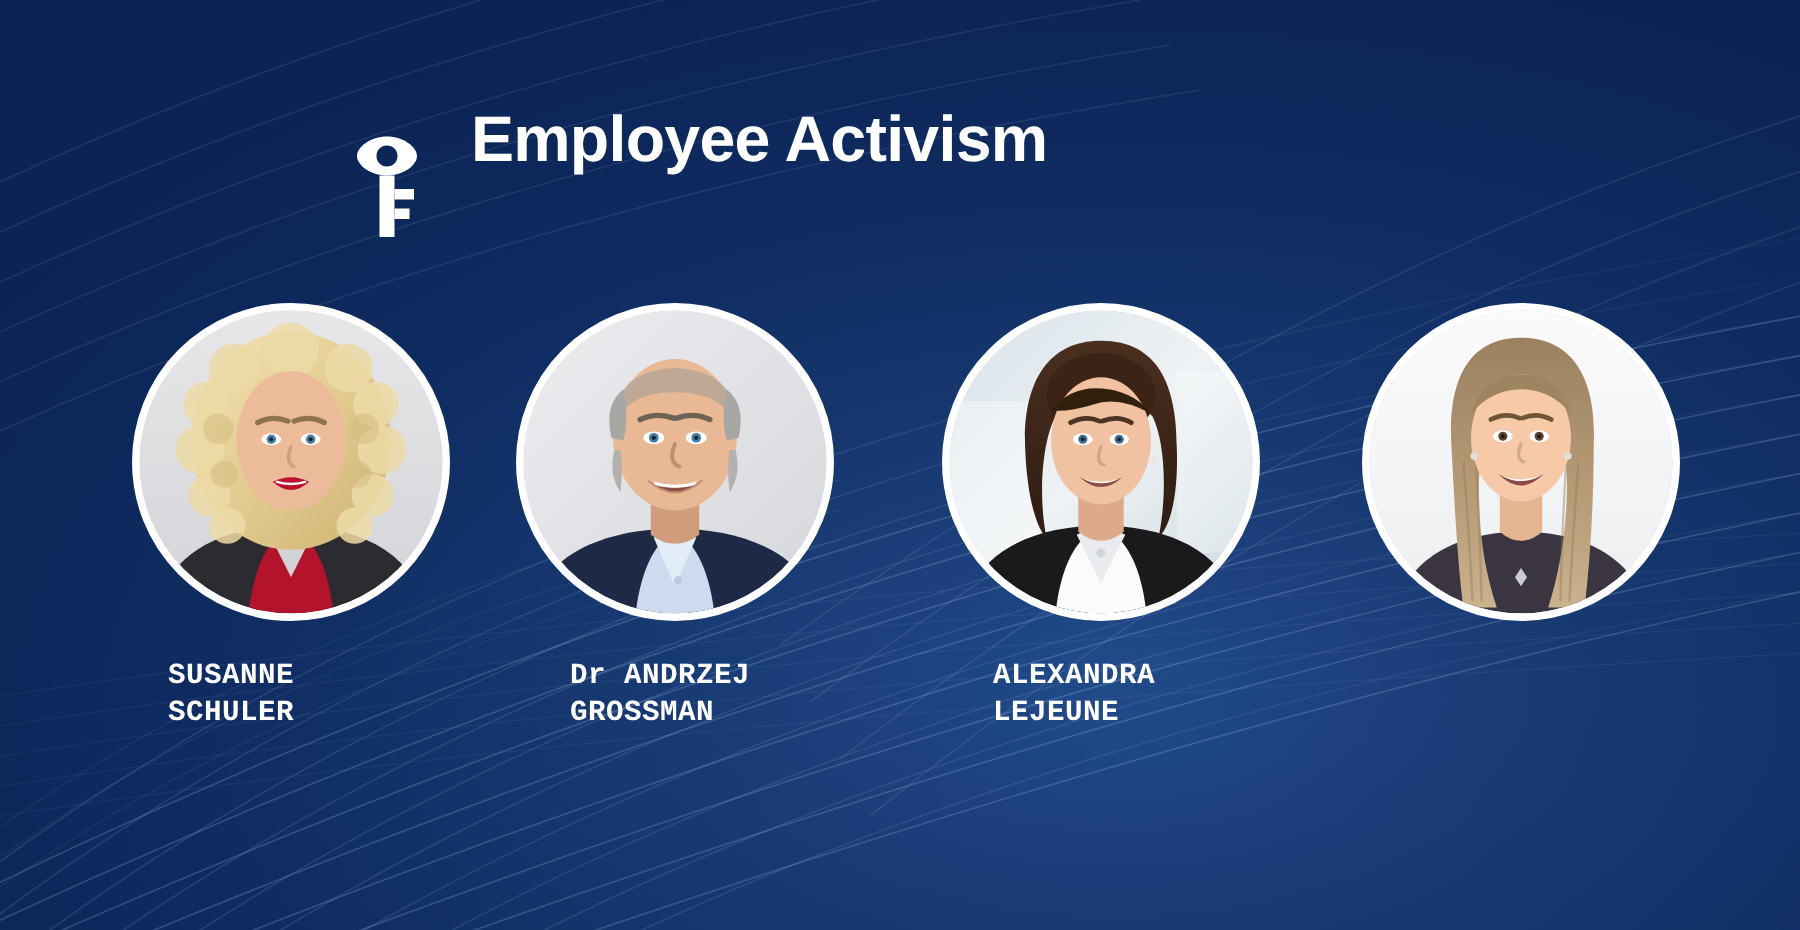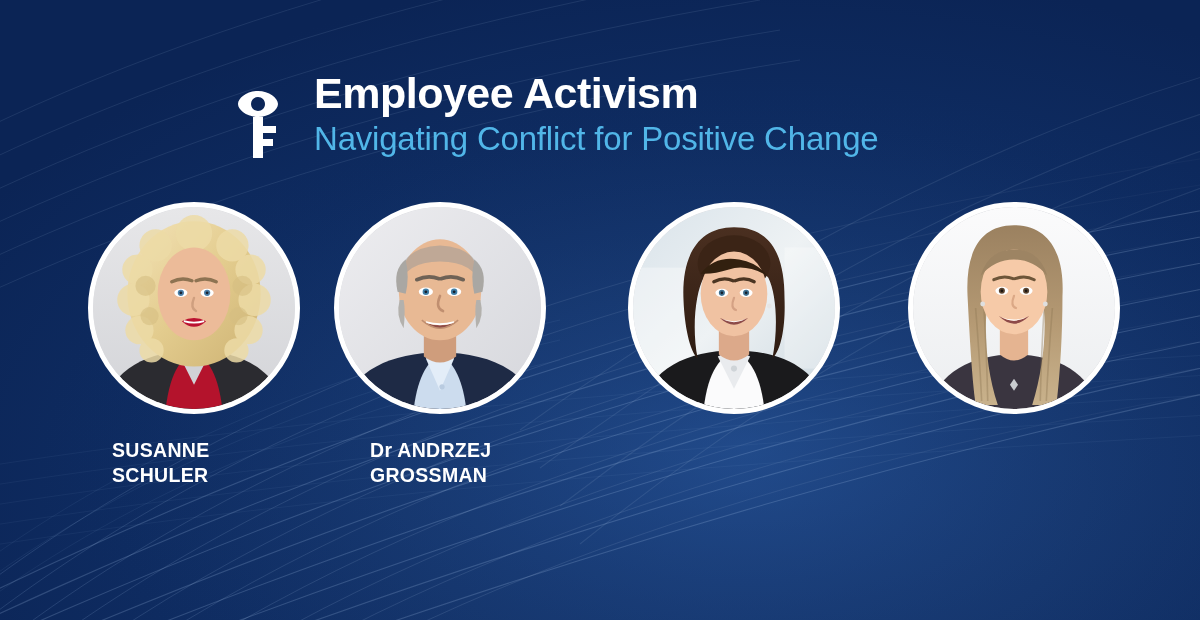--- a/index.html
+++ b/index.html
@@ -28,35 +28,35 @@
     font-size:43px;font-weight:bold;color:#ffffff;letter-spacing:-0.5px;line-height:1.02;
     margin:0;white-space:nowrap;
   }
   .subtitle{
     font-size:33px;color:#51b6e8;line-height:1.12;margin-top:5px;white-space:nowrap;
     letter-spacing:-0.2px;
   }
 
   
   .speakers{
-    position:absolute;left:0;top:202px;width:1200px;height:300px;
+    position:absolute;left:0;top:202px;width:1200px;height:300px;font-family:Liberation Mono, monospace;
   }
   .speaker{position:absolute;top:0;width:280px;}
   .avatar{
     width:212px;height:212px;border-radius:50%;
     border:5px solid #ffffff;box-sizing:border-box;overflow:hidden;
     position:relative;background:#dcdde1;
   }
   .avatar svg{display:block;width:100%;height:100%;}
   .sname{
     margin-top:24px;color:#ffffff;font-weight:bold;font-size:19.5px;
     line-height:1.26;letter-spacing:0.3px;white-space:pre-line;
   }
   .sp0{left:88px;} .sp0 .sname{padding-left:24px;}
-  .sp1{left:334px;} .sp1 .sname{padding-left:36px;}
+  .sp1{left:344px;} .sp1 .sname{padding-left:36px;}
   .sp2{left:628px;} .sp2 .sname{padding-left:34px;}
   .sp3{left:908px;} .sp3 .sname{padding-left:32px;}
 </style>
 </head>
 <body>
 
 <div id="stage">
 
   <div class="fx">
     <svg viewBox="0 0 1200 620" preserveAspectRatio="none">
@@ -143,21 +143,20 @@
                  M22 9 C18 9 15 12 15 16 C15 20 18 23 22 23 C26 23 29 20 29 16 C29 12 26 9 22 9 Z" fill="#ffffff"></path>
 
         <rect x="17" y="29" width="10" height="41" fill="#ffffff"></rect>
 
         <rect x="27" y="38" width="13" height="7" fill="#ffffff"></rect>
         <rect x="27" y="51" width="10" height="7" fill="#ffffff"></rect>
       </svg>
     </span>
     <div class="titles">
       <div class="title">Employee Activism</div>
-      <div class="subtitle">Navigating Conflict for Positive Change</div>
     </div>
   </div>
 
   <div class="speakers">
 
     <div class="speaker sp0">
       <div class="avatar">
         <svg viewBox="0 0 200 200">
           <defs>
             <clipPath id="c1">
@@ -331,20 +330,22 @@
 
             <path d="M86 110 q14 13 28 0 q-14 7 -28 0 Z" fill="#8d4b49"></path>
             <path d="M88 111 q12 4 24 0 q-12 6 -24 0 Z" fill="#ffffff"></path>
 
             <circle cx="135" cy="98" r="2.4" fill="#e6e6e6"></circle>
 
             <circle cx="100" cy="160" r="3" fill="#cfd4d8"></circle>
           </g>
         </svg>
       </div>
+      <div class="sname">ALEXANDRA
+LEJEUNE</div>
     </div>
 
     <div class="speaker sp3">
       <div class="avatar">
         <svg viewBox="0 0 200 200">
           <defs>
             <clipPath id="c4">
                 <circle cx="100" cy="100" r="100"></circle>
               </clipPath>
             <linearGradient id="bg4" x1="0" y1="0" x2="0" y2="1">

